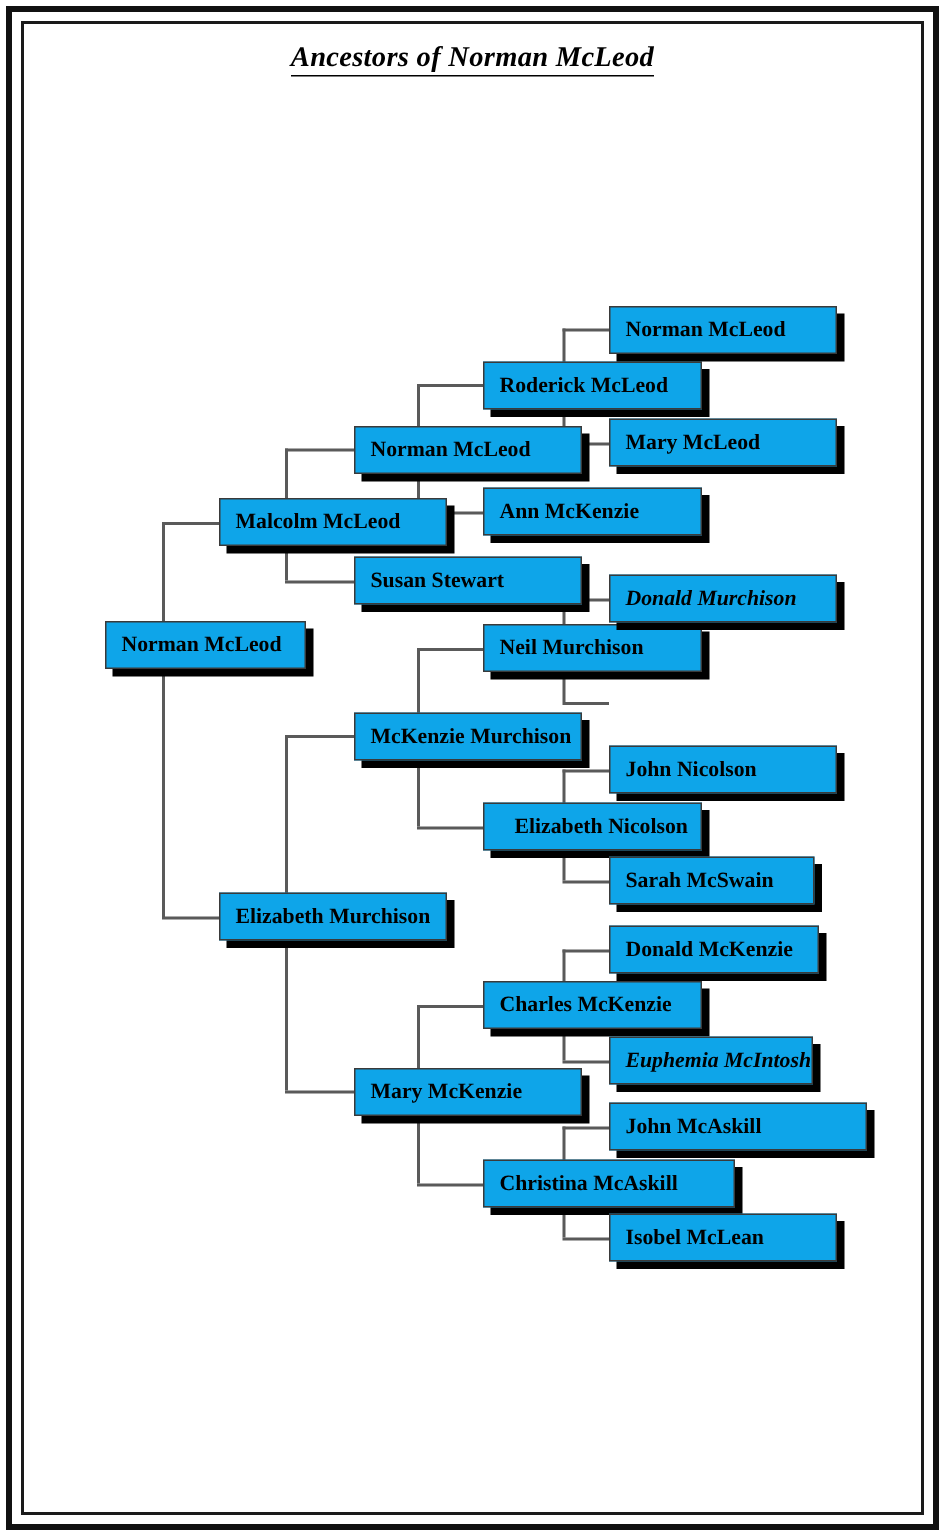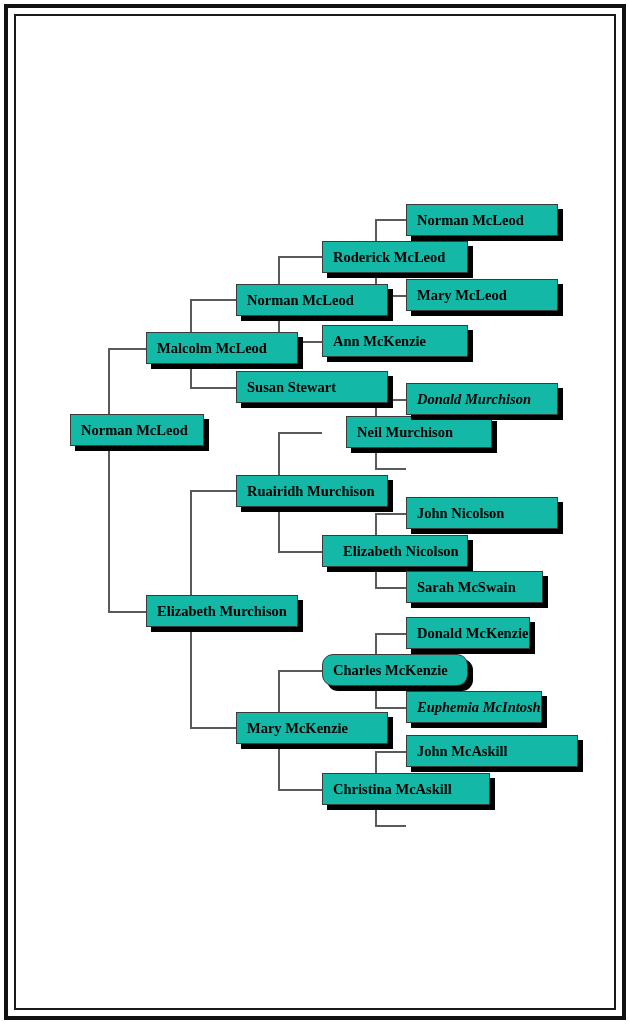--- a/index.html
+++ b/index.html
@@ -61,21 +61,21 @@
     top: 0;
     width: 630px;
     height: 1024px;
   }
 
   
   .node {
     position: absolute;
     height: 32px;
     box-sizing: border-box;
-    background: #14b8a6;
+    background: #0ea5e9;
     border: 1.5px solid #3a3a3a;
     box-shadow: 5px 5px 0 0 #000000;
     display: flex;
     align-items: center;
     padding-left: 10px;
     z-index: 5;
   }
   .node .label {
     font-size: 14.5px;
     font-weight: bold;
@@ -94,20 +94,23 @@
   .conn.h { height: 1.5px; }
 </style>
 </head>
 <body>
 
 <div id="page">
 
   <div class="frame-outer"></div>
   <div class="frame-inner"></div>
 
+  <div class="chart-title">
+    <span>Ancestors of Norman McLeod</span>
+  </div>
 
   <div class="tree">
 
     <div class="conn h" style="left:108px; top:430px; width:22px;"></div>
     <div class="conn v" style="left:108px; top:348px; height:264px;"></div>
     <div class="conn h" style="left:108px; top:348px; width:38px;"></div>
     <div class="conn h" style="left:108px; top:611px; width:38px;"></div>
 
     <div class="conn h" style="left:190px; top:347px; width:0px;"></div>
     <div class="conn v" style="left:190px; top:299px; height:88px;"></div>
@@ -161,39 +164,39 @@
       <span class="label">Elizabeth Murchison</span>
     </div>
 
     <div class="node" style="left:236px; top:284px; width:152px;">
       <span class="label">Norman McLeod</span>
     </div>
     <div class="node" style="left:236px; top:371px; width:152px;">
       <span class="label">Susan Stewart</span>
     </div>
     <div class="node" style="left:236px; top:475px; width:152px;">
-      <span class="label">Ruairidh Murchison</span>
+      <span class="label">McKenzie Murchison</span>
     </div>
     <div class="node" style="left:236px; top:712px; width:152px;">
       <span class="label">Mary McKenzie</span>
     </div>
 
     <div class="node" style="left:322px; top:241px; width:146px;">
       <span class="label">Roderick McLeod</span>
     </div>
     <div class="node" style="left:322px; top:325px; width:146px;">
       <span class="label">Ann McKenzie</span>
     </div>
-    <div class="node" style="left:322px; top:416px; width:146px;margin-left:24px;">
+    <div class="node" style="left:322px; top:416px; width:146px;">
       <span class="label">Neil Murchison</span>
     </div>
     <div class="node" style="left:322px; top:535px; width:146px;padding-left:20px;">
       <span class="label">Elizabeth Nicolson</span>
     </div>
-    <div class="node" style="left:322px; top:654px; width:146px;border-radius:11px;">
+    <div class="node" style="left:322px; top:654px; width:146px;">
       <span class="label">Charles McKenzie</span>
     </div>
     <div class="node" style="left:322px; top:773px; width:168px;">
       <span class="label">Christina McAskill</span>
     </div>
 
     <div class="node" style="left:406px; top:204px; width:152px;">
       <span class="label">Norman McLeod</span>
     </div>
     <div class="node" style="left:406px; top:279px; width:152px;align-items:center;">
@@ -201,24 +204,27 @@
     </div>
     <div class="node" style="left:406px; top:383px; width:152px;font-style:italic;">
       <span class="label">Donald Murchison</span>
     </div>
     <div class="node" style="left:406px; top:497px; width:152px;">
       <span class="label">John Nicolson</span>
     </div>
     <div class="node" style="left:406px; top:571px; width:137px;">
       <span class="label">Sarah McSwain</span>
     </div>
-    <div class="node" style="left:406px; top:617px; width:124px;">
+    <div class="node" style="left:406px; top:617px; width:140px;">
       <span class="label">Donald McKenzie</span>
     </div>
     <div class="node" style="left:406px; top:691px; width:136px;font-style:italic;">
       <span class="label">Euphemia McIntosh</span>
     </div>
     <div class="node" style="left:406px; top:735px; width:172px;">
       <span class="label">John McAskill</span>
     </div>
+    <div class="node" style="left:406px; top:809px; width:152px;">
+      <span class="label">Isobel McLean</span>
+    </div>
 
   </div>
 </div>
 
 </body></html>

